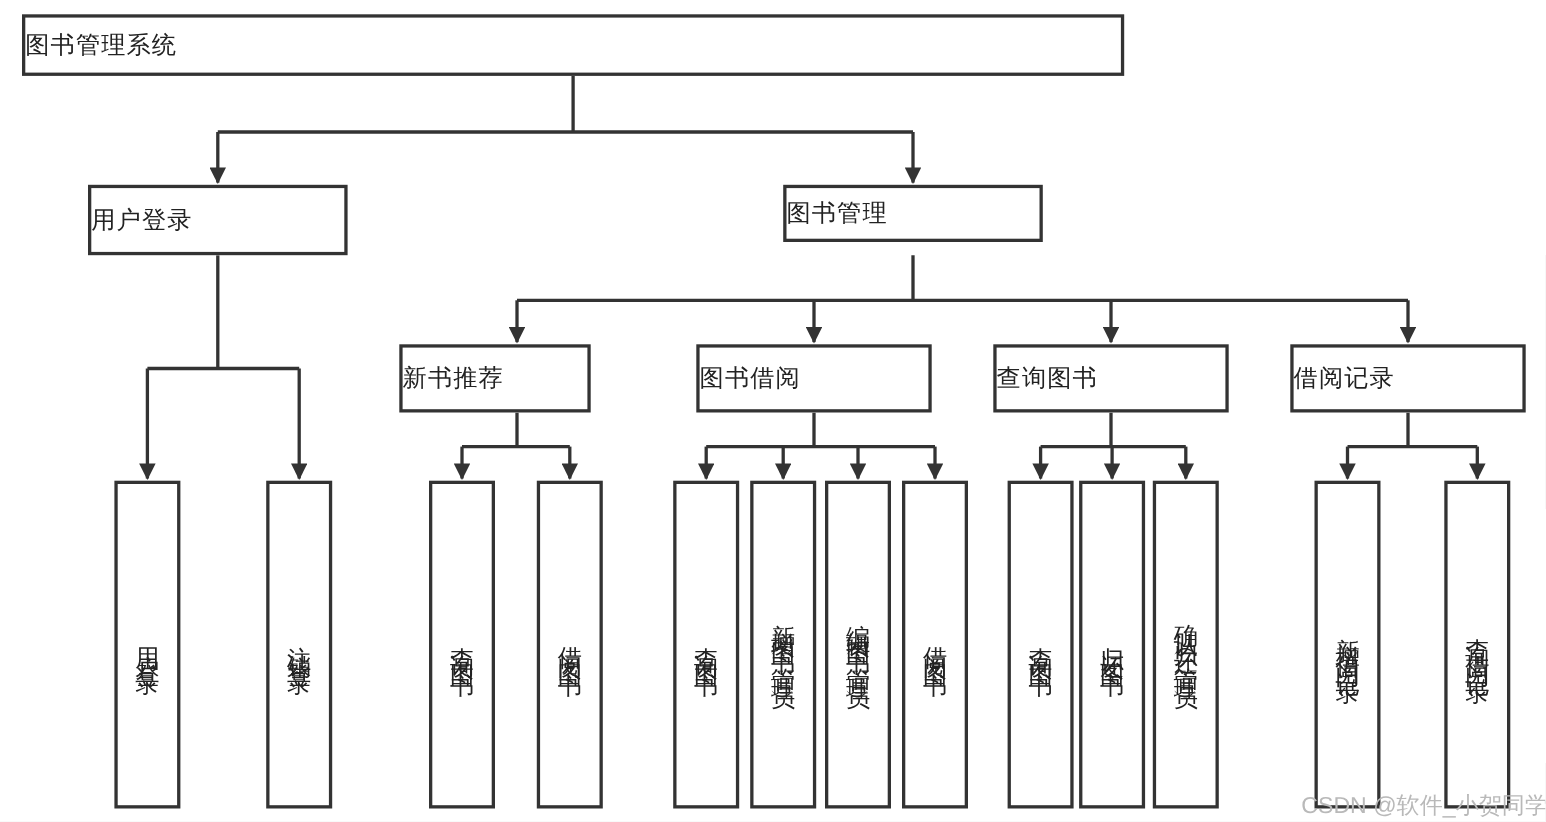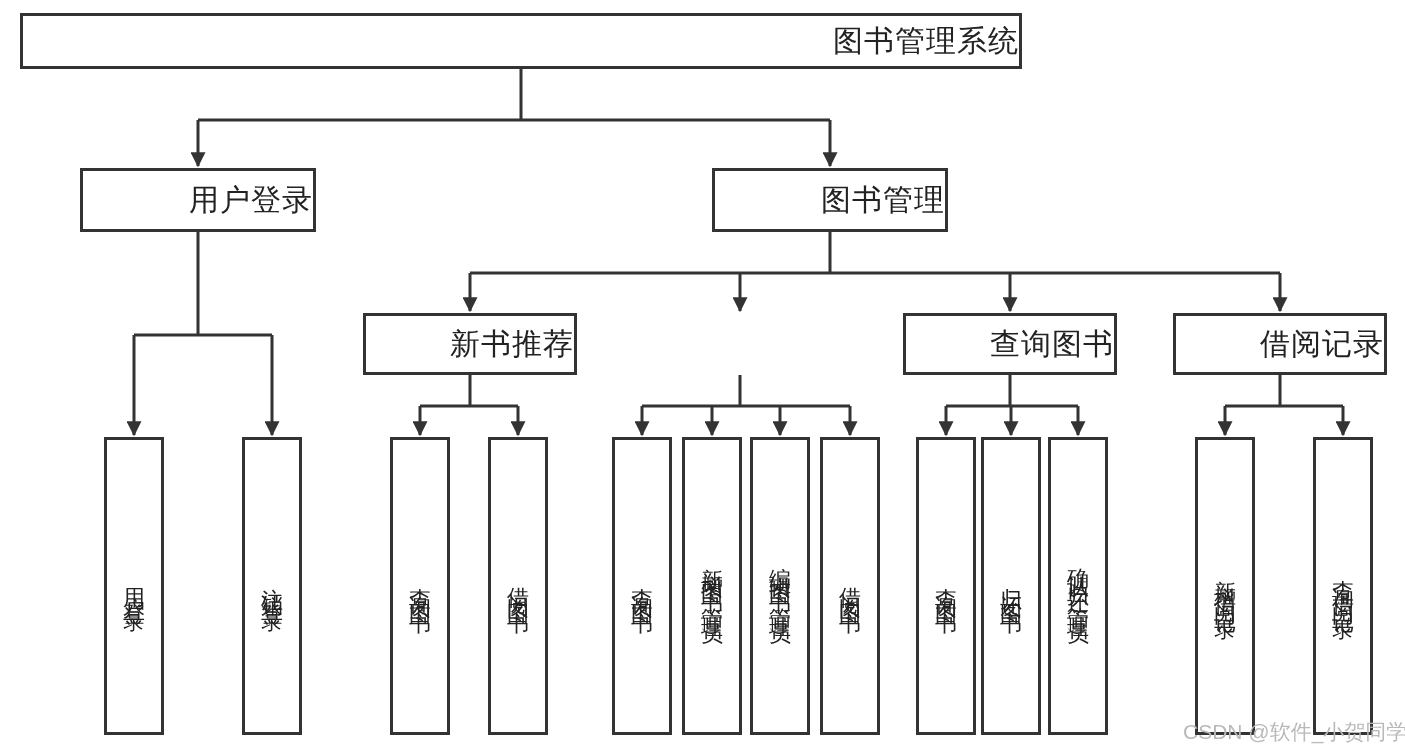--- a/index.html
+++ b/index.html
@@ -16,22 +16,22 @@
     font-family:"Liberation Sans","DejaVu Sans",sans-serif;
     color:var(--text);
     overflow:hidden;
   }
   #wires{position:absolute;left:0;top:0;width:1405px;height:747px;}
   .node{
     position:absolute;
     box-sizing:border-box;
     border:3px solid var(--line);
     background:var(--bg);
-    display:flex;align-items:center;justify-content:flex-end;
-    font-size:30px;
+    display:flex;align-items:center;justify-content:flex-start;
+    font-size:22px;
     letter-spacing:1px;
     z-index:2;
   }
   .leaf{
     position:absolute;
     box-sizing:border-box;
     width:60px;height:298px;
     border:3px solid var(--line);
     background:var(--bg);
     display:flex;align-items:center;justify-content:center;
@@ -116,26 +116,29 @@
     </g>
   </svg>
 
   <div class="node" style="left:20px;top:13px;width:1002px;height:56px;">
     <span>图书管理系统</span>
   </div>
 
   <div class="node" style="left:80px;top:168px;width:236px;height:64px;">
     <span>用户登录</span>
   </div>
-  <div class="node" style="left:712px;top:168px;width:236px;height:64px;">
+  <div class="node" style="left:712px;top:168px;width:236px;height:52px;">
     <span>图书管理</span>
   </div>
 
-  <div class="node" style="left:363px;top:313px;width:214px;height:62px;padding-left:45px;">
+  <div class="node" style="left:363px;top:313px;width:174px;height:62px;">
     <span>新书推荐</span>
+  </div>
+  <div class="node" style="left:633px;top:313px;width:214px;height:62px;">
+    <span>图书借阅</span>
   </div>
   <div class="node" style="left:903px;top:313px;width:214px;height:62px;">
     <span>查询图书</span>
   </div>
   <div class="node" style="left:1173px;top:313px;width:214px;height:62px;">
     <span>借阅记录</span>
   </div>
 
   <div class="leaf" style="left:104px;top:437px;">
     <span>用户登录</span>

